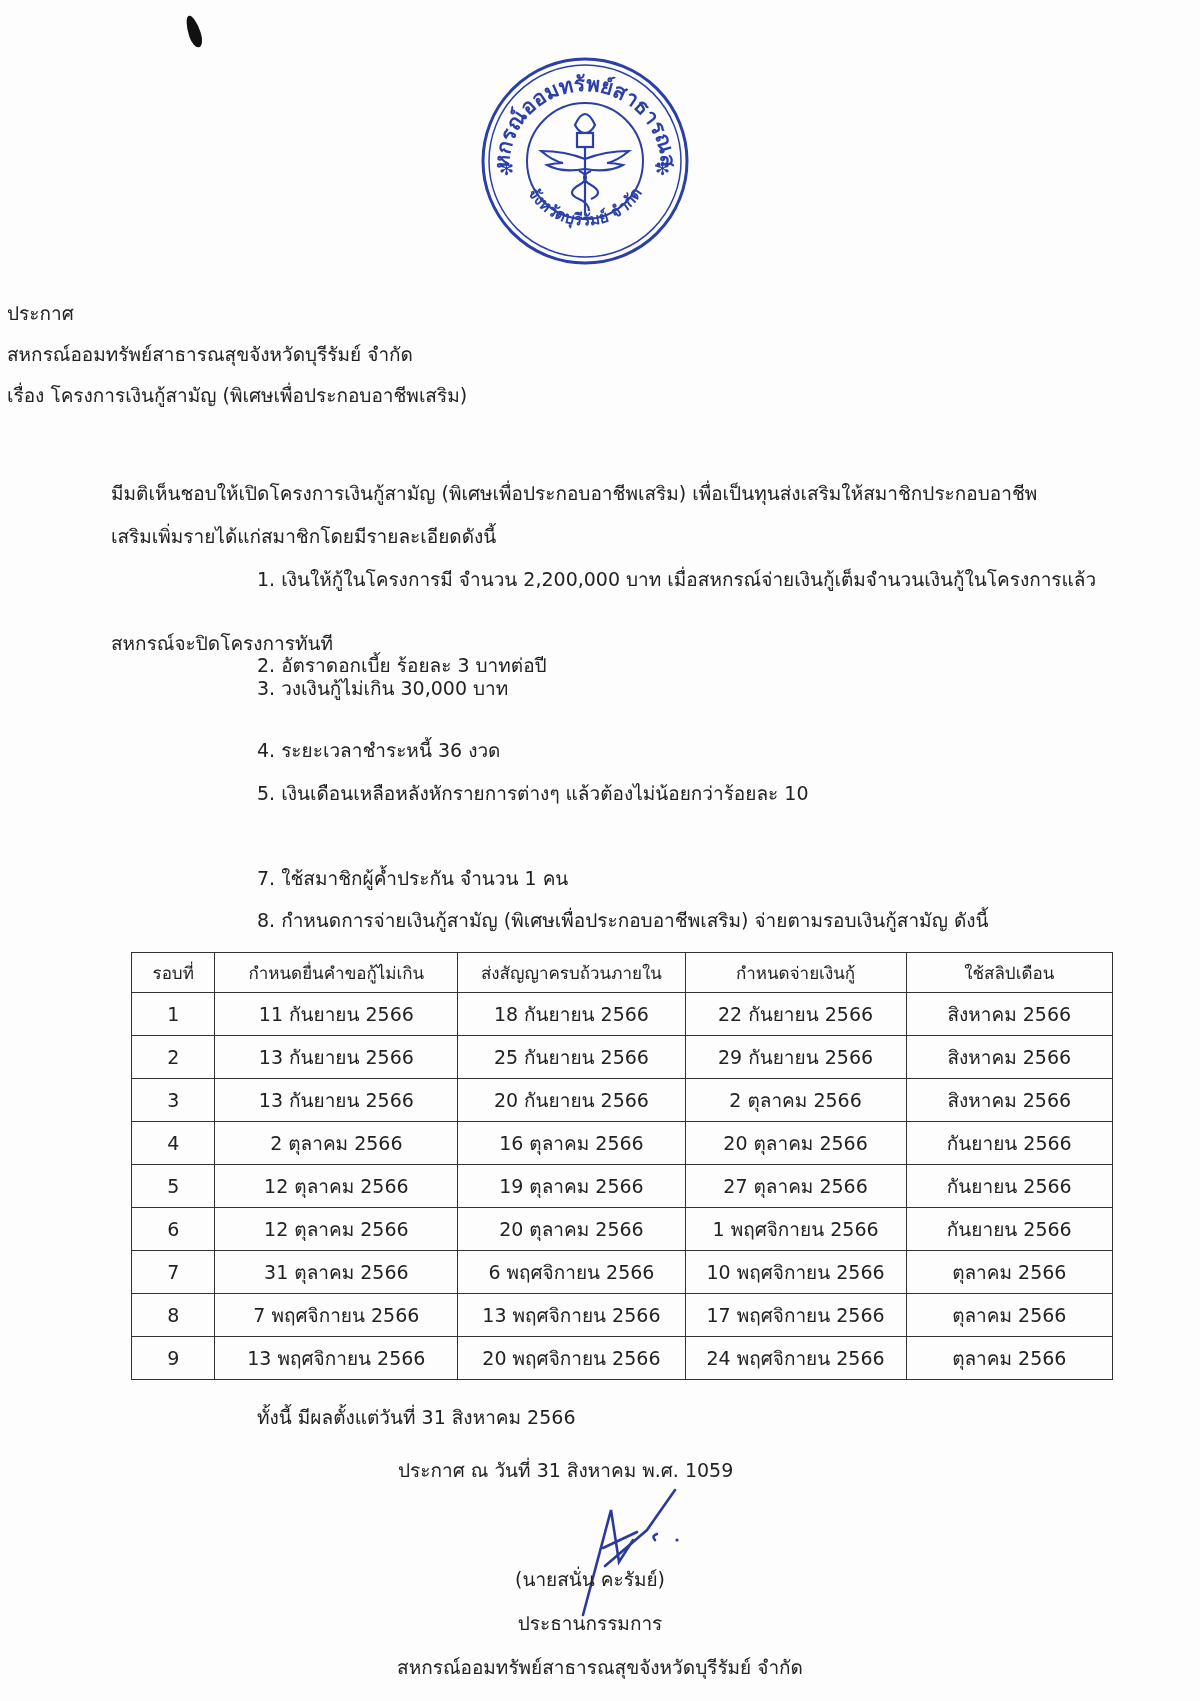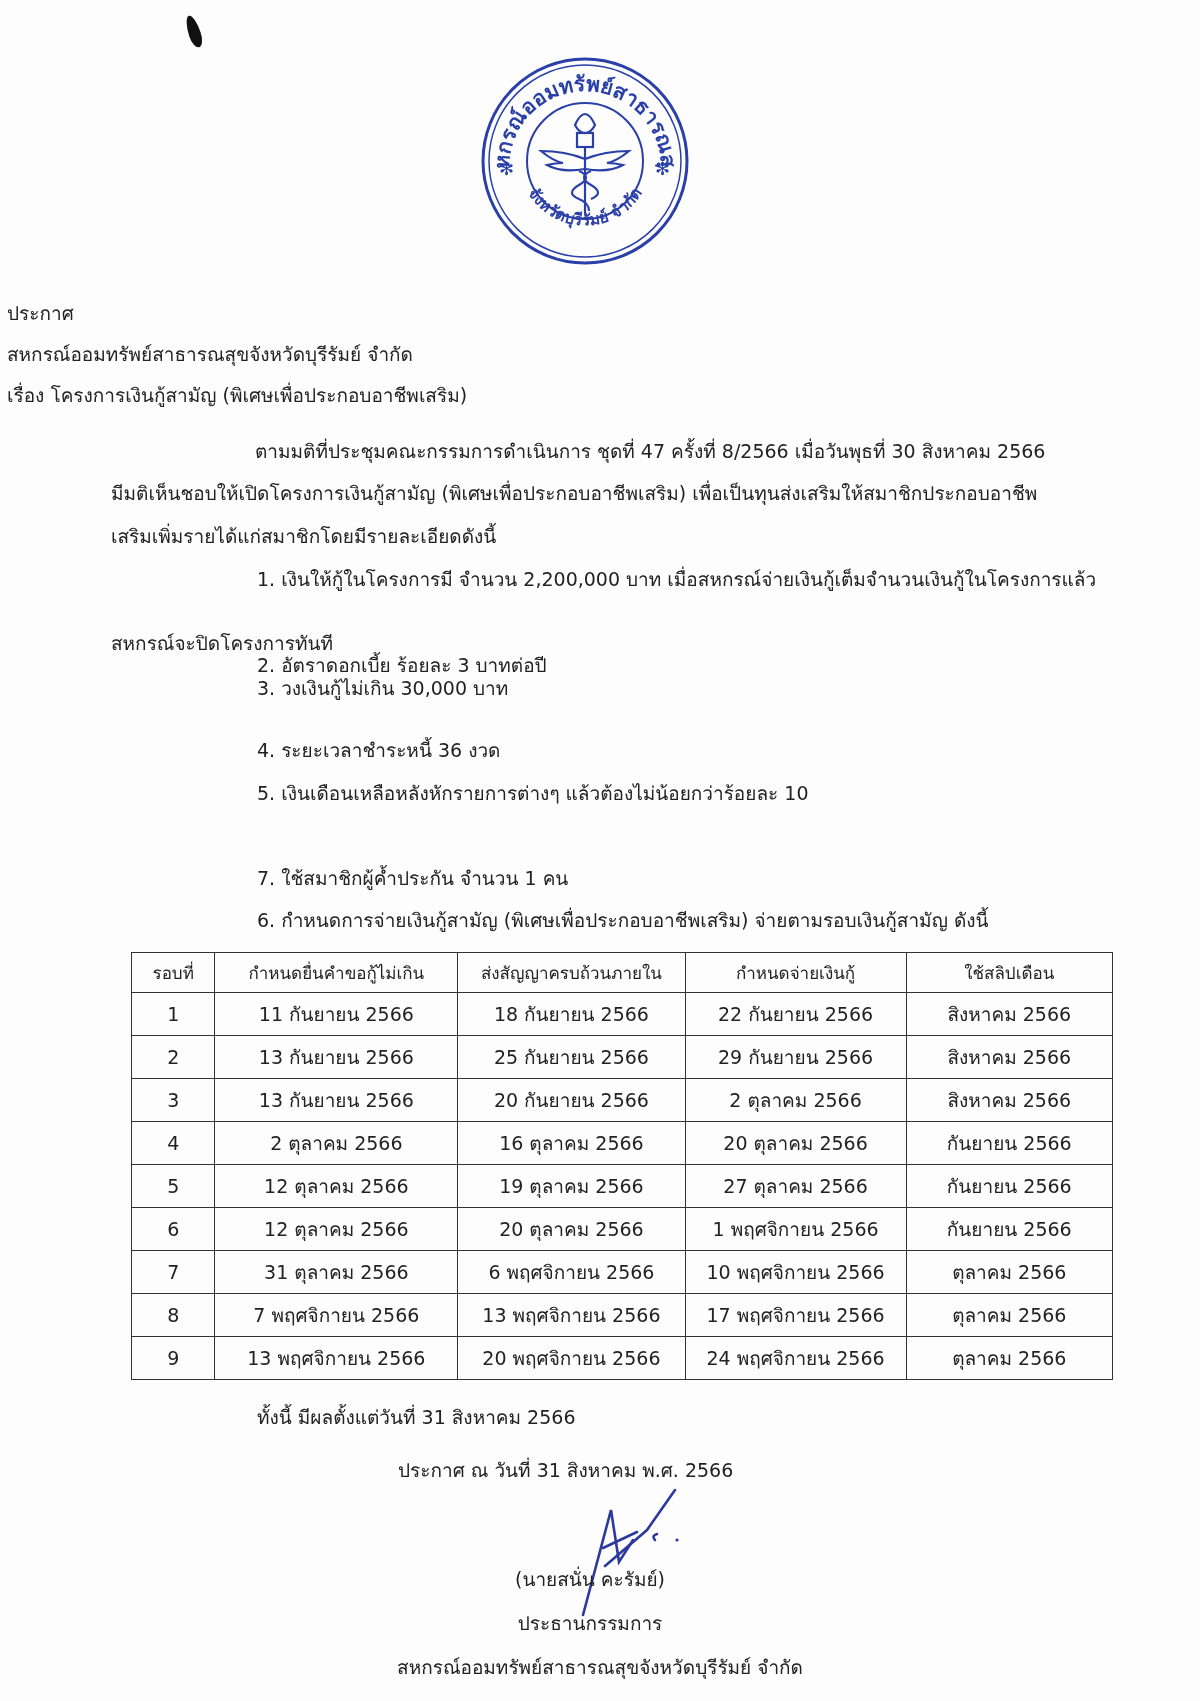--- a/index.html
+++ b/index.html
@@ -58,32 +58,31 @@
       <path d="M106 104 q20 -8 44 -8 q-12 10 -22 12 q8 0 16 2 q-14 8 -38 4"></path>
       <path d="M100 116 q14 6 0 14 q-14 8 0 14 q10 4 10 12"></path>
       <path d="M112 116 q-14 6 0 14 q14 8 0 14"></path>
     </g>
   </svg>
 
   <div class="center title" style="top:301px;">ประกาศ</div>
   <div class="center title" style="top:342px;">สหกรณ์ออมทรัพย์สาธารณสุขจังหวัดบุรีรัมย์  จำกัด</div>
   <div class="center title" style="top:383px;">เรื่อง  โครงการเงินกู้สามัญ (พิเศษเพื่อประกอบอาชีพเสริม)</div>
 
-  <div class="line" style="left:255px; top:439px;">ตามมติที่ประชุมคณะกรรมการดำเนินการ ชุดที่ 47 ครั้งที่ 8/2566 เมื่อวันพุธที่ 30 สิงหาคม  2566</div>
   <div class="line" style="left:111px; top:524px;">เสริมเพิ่มรายได้แก่สมาชิกโดยมีรายละเอียดดังนี้</div>
   <div class="line" style="left:111px; top:481px;">มีมติเห็นชอบให้เปิดโครงการเงินกู้สามัญ (พิเศษเพื่อประกอบอาชีพเสริม) เพื่อเป็นทุนส่งเสริมให้สมาชิกประกอบอาชีพ</div>
 
   <div class="line" style="left:257px; top:567px;">1. เงินให้กู้ในโครงการมี จำนวน 2,200,000 บาท เมื่อสหกรณ์จ่ายเงินกู้เต็มจำนวนเงินกู้ในโครงการแล้ว</div>
   <div class="line" style="left:111px; top:610px;margin-top:21px;">สหกรณ์จะปิดโครงการทันที</div>
   <div class="line" style="left:257px; top:653px;">2. อัตราดอกเบี้ย ร้อยละ 3 บาทต่อปี</div>
   <div class="line" style="left:257px; top:676px;">3. วงเงินกู้ไม่เกิน 30,000 บาท</div>
   <div class="line" style="left:257px; top:738px;">4. ระยะเวลาชำระหนี้ 36 งวด</div>
   <div class="line" style="left:257px; top:781px;">5. เงินเดือนเหลือหลังหักรายการต่างๆ แล้วต้องไม่น้อยกว่าร้อยละ 10</div>
   <div class="line" style="left:257px; top:866px;">7. ใช้สมาชิกผู้ค้ำประกัน จำนวน  1  คน</div>
-  <div class="line" style="left:257px; top:908px;">6. กำหนดการจ่ายเงินกู้สามัญ (พิเศษเพื่อประกอบอาชีพเสริม) จ่ายตามรอบเงินกู้สามัญ ดังนี้</div>
+  <div class="line" style="left:257px; top:908px;">8. กำหนดการจ่ายเงินกู้สามัญ (พิเศษเพื่อประกอบอาชีพเสริม) จ่ายตามรอบเงินกู้สามัญ ดังนี้</div>
 
   <table class="sched">
     <colgroup>
       <col style="width:80px">
         <col style="width:233px">
         <col style="width:218px">
         <col style="width:212px">
         <col style="width:198px">
     </colgroup>
     <thead>
@@ -156,21 +155,21 @@
         <td>9</td>
         <td>13 พฤศจิกายน 2566</td>
         <td>20 พฤศจิกายน 2566</td>
         <td>24 พฤศจิกายน 2566</td>
         <td>ตุลาคม  2566</td>
       </tr>
     </tbody>
   </table>
 
   <div class="line" style="left:257px; top:1405px;">ทั้งนี้  มีผลตั้งแต่วันที่  31  สิงหาคม  2566</div>
-  <div class="line" style="left:398px; top:1458px;">ประกาศ   ณ   วันที่  31  สิงหาคม  พ.ศ.  2566</div>
+  <div class="line" style="left:398px; top:1458px;">ประกาศ   ณ   วันที่  31  สิงหาคม  พ.ศ.  1059</div>
 
   <svg class="sig" viewBox="0 0 110 150">
     <g fill="none" stroke="#2b3a9c" stroke-width="2.6" stroke-linecap="round">
       <path d="M8 145 L36 40 L44 92 L58 70"></path>
       <path d="M28 78 L62 62"></path>
       <path d="M30 96 L72 60 L100 20"></path>
       <path d="M82 64 q-6 2 -2 6"></path>
     </g>
     <circle cx="102" cy="70" r="1.6" fill="#2b3a9c"></circle>
   </svg>

